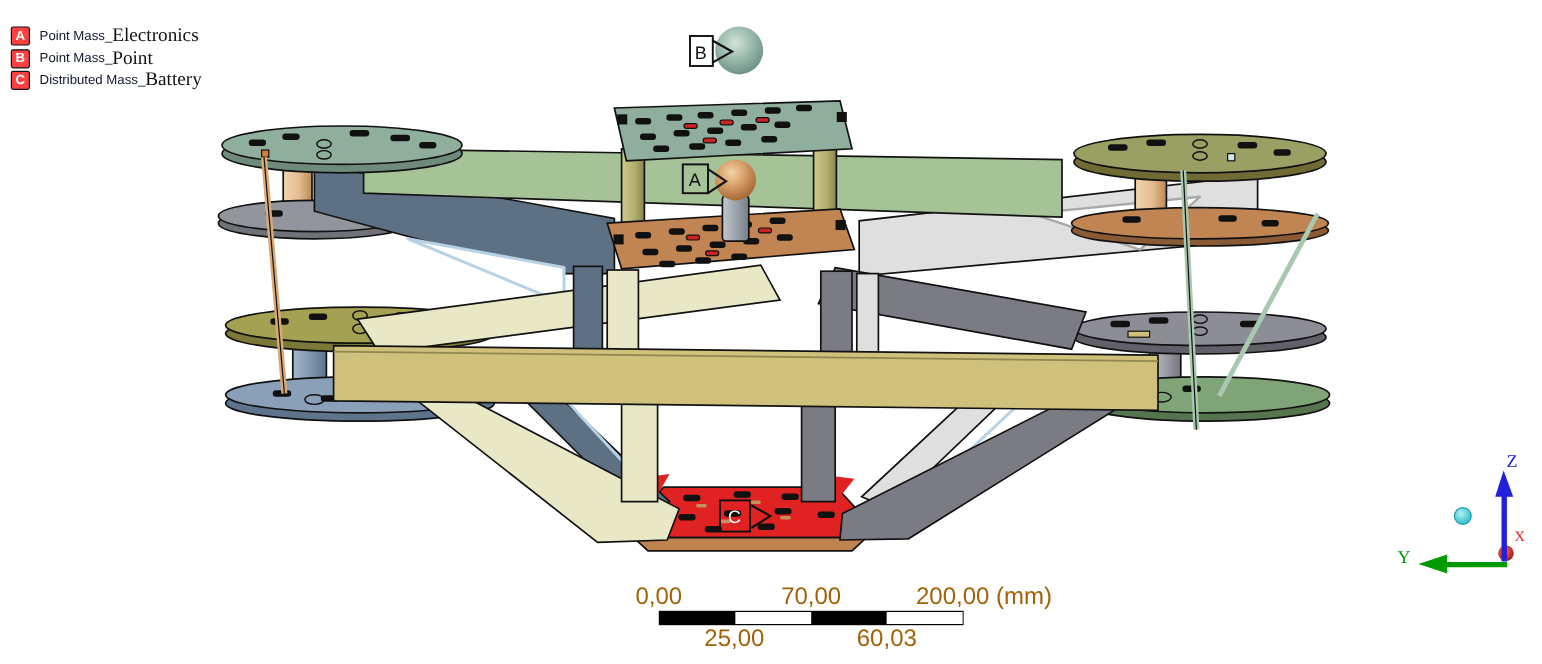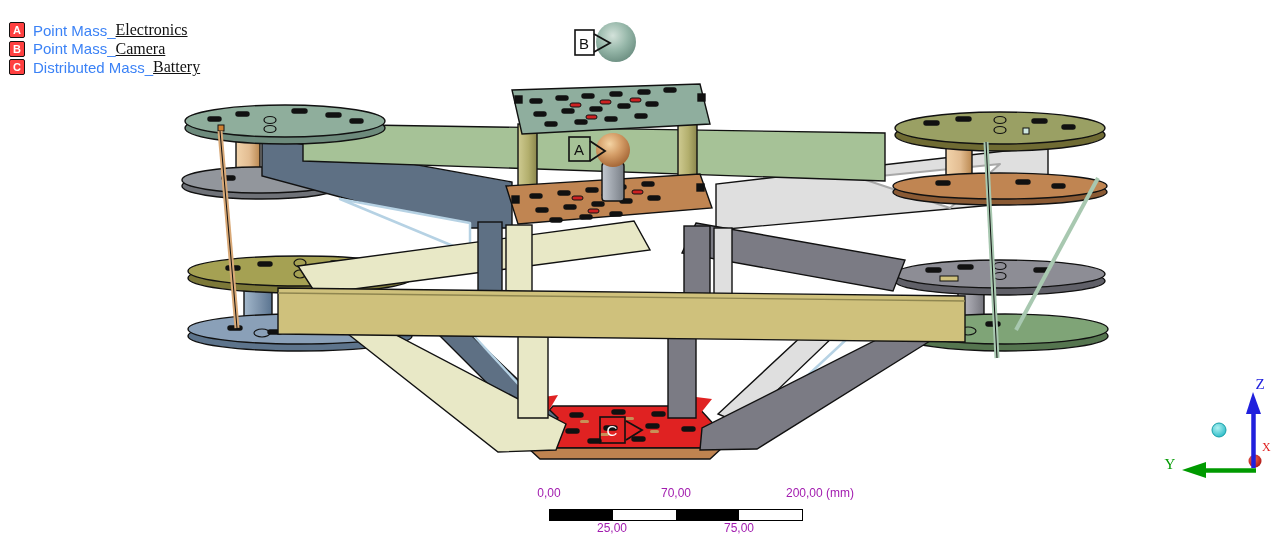--- a/index.html
+++ b/index.html
@@ -5,28 +5,28 @@
   html,body{margin:0;padding:0;background:#fff;}
   .stage{position:relative;width:1285px;height:553px;background:#ffffff;overflow:hidden;
          font-family:"Liberation Sans",sans-serif;}
   svg{position:absolute;left:0;top:0;}
   
   .legend{position:absolute;left:9px;top:21px;}
   .legend-row{display:flex;align-items:center;height:18.5px;}
   .legend-marker{width:14px;height:14px;border:1.6px solid #111;border-radius:2px;
     background:#ff4040;color:#fff;font-size:11px;font-weight:bold;line-height:14px;
     text-align:center;margin-right:8px;flex:0 0 auto;}
-  .legend-prefix{font-size:15px;color:#3b82f6;white-space:pre;}
-  .legend-name{font-size:16px;color:#111;font-family:"Liberation Serif",serif;white-space:pre;text-decoration:underline;}
+  .legend-prefix{font-size:11px;color:#0f172a;white-space:pre;}
+  .legend-name{font-size:16px;color:#111;font-family:"Liberation Serif",serif;white-space:pre;}
   
   .scalebar{position:absolute;left:549px;top:509px;width:252px;height:10px;
     border:1.4px solid #000;display:flex;}
   .scalebar .seg{flex:1 1 auto;}
   .seg.b{background:#000;} .seg.w{background:#fff;}
-  .scale-label{position:absolute;font-size:12px;color:#a21caf;transform:translateX(-50%);white-space:pre;}
+  .scale-label{position:absolute;font-size:20px;color:#a16207;transform:translateX(-50%);white-space:pre;}
   .scale-top{top:486px;} .scale-bottom{top:521px;}
 </style>
 </head>
 <body>
 
 <div class="stage">
 
 <svg width="1285" height="553" viewBox="0 0 1285 553">
   <defs>
     <radialGradient id="gA" cx="40%" cy="32%" r="75%">
@@ -315,34 +315,34 @@
 
   <div class="legend">
     <div class="legend-row">
       <span class="legend-marker">A</span>
       <span class="legend-prefix">Point Mass_</span>
         <span class="legend-name">Electronics</span>
     </div>
     <div class="legend-row">
       <span class="legend-marker">B</span>
       <span class="legend-prefix">Point Mass_</span>
-        <span class="legend-name">Camera</span>
+        <span class="legend-name">Point</span>
     </div>
     <div class="legend-row">
       <span class="legend-marker">C</span>
       <span class="legend-prefix">Distributed Mass_</span>
         <span class="legend-name">Battery</span>
     </div>
   </div>
 
   <span class="scale-label scale-top" style="left:549px">0,00</span>
   <span class="scale-label scale-top" style="left:676px">70,00</span>
   <span class="scale-label scale-top" style="left:820px">200,00 (mm)</span>
   <div class="scalebar">
     <div class="seg b"></div>
     <div class="seg w"></div>
     <div class="seg b"></div>
     <div class="seg w"></div>
   </div>
   <span class="scale-label scale-bottom" style="left:612px">25,00</span>
-  <span class="scale-label scale-bottom" style="left:739px">75,00</span>
+  <span class="scale-label scale-bottom" style="left:739px">60,03</span>
 
 </div>
 
 </body></html>

